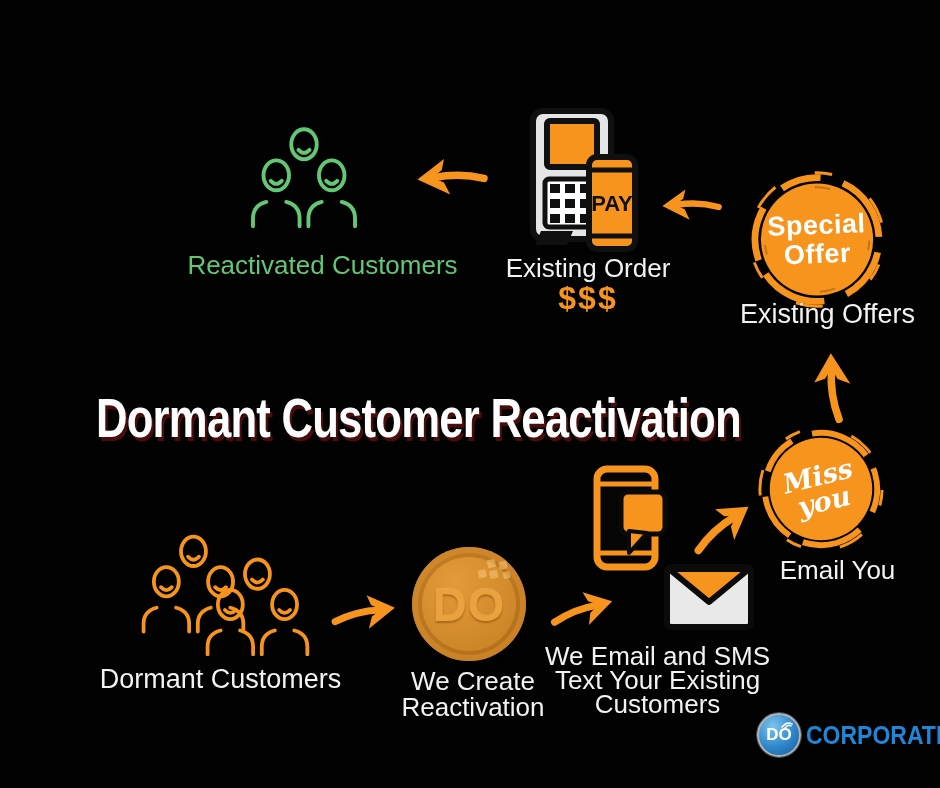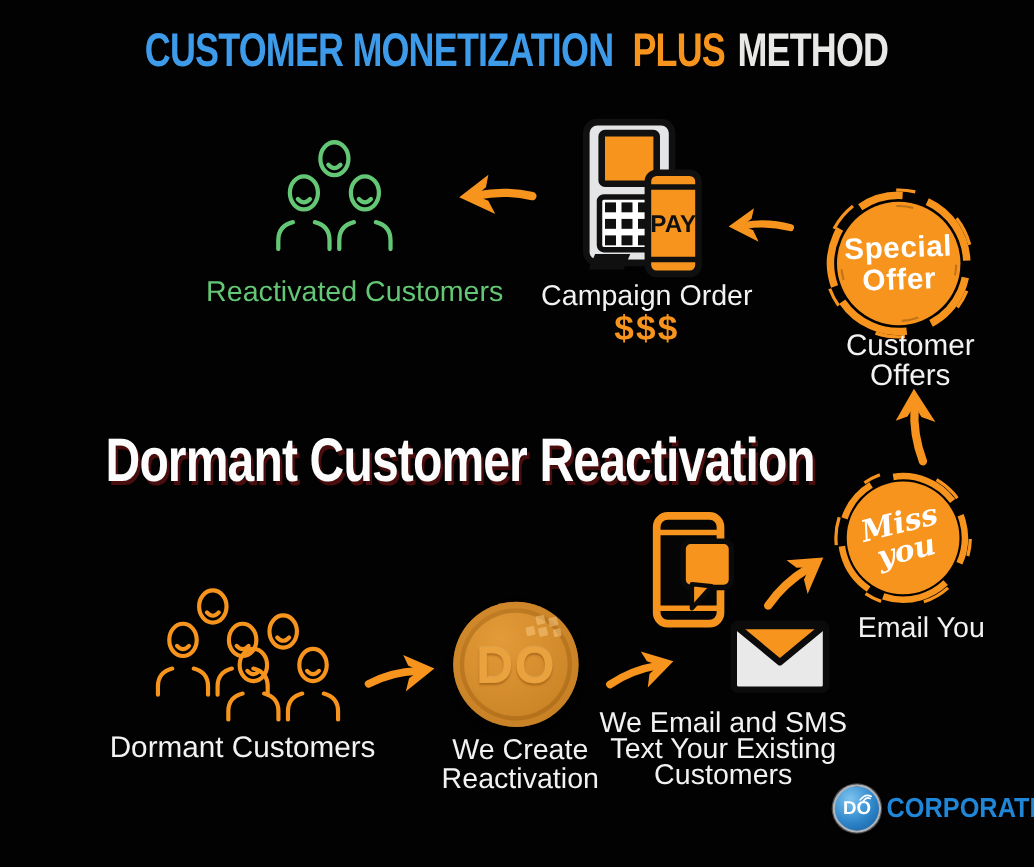--- a/index.html
+++ b/index.html
@@ -102,27 +102,20 @@
         <use href="#person-full" x="0" y="56"></use>
         <use href="#person-full" x="100" y="56"></use>
       </g>
       <g id="hand-arrow">
         <path d="M5,38 Q34,28 64,31" fill="none" stroke="#F7941E" stroke-width="9" stroke-linecap="round"></path>
         <polygon points="50,10 84,31 47,53 53,38 66,31 54,23" fill="#F7941E"></polygon>
       </g>
     </defs>
   </svg>
 
-  <div class="abs header">
-    <div class="header-inner">
-      <span class="hdr-blue">CUSTOMER MONETIZATION</span>
-      <span class="hdr-orange">PLUS</span>
-      <span class="hdr-white">METHOD</span>
-    </div>
-  </div>
 
   <div class="abs" style="left:243px; top:118px; width:122px; height:118px;">
     <svg viewBox="0 0 220 182" width="122" height="118" style="color:#63C776">
       <g stroke="currentColor" stroke-width="7">
           <use href="#people-cluster"></use>
         </g>
     </svg>
   </div>
   <div class="abs label green-text" style="left:180px; top:252px; width:285px;">Reactivated Customers</div>
 
@@ -148,42 +141,42 @@
           <rect x="38" y="107" width="10" height="9"></rect>
           <rect x="53" y="107" width="10" height="9"></rect>
       </g>
       <polygon points="14,124 46,124 40,138 8,138" fill="#101010"></polygon>
       <rect x="62" y="50" width="46" height="92" rx="8" fill="#F7941D" stroke="#101010" stroke-width="6"></rect>
       <path d="M64,63 L106,63" stroke="#101010" stroke-width="5"></path>
       <path d="M64,129 L106,129" stroke="#101010" stroke-width="5"></path>
       <text x="85" y="104" text-anchor="middle" font-size="22" font-weight="bold" fill="#101010" font-family="Liberation Sans, sans-serif">PAY</text>
     </svg>
   </div>
-  <div class="abs label" style="left:488px; top:255px; width:200px;">Campaign Order</div>
+  <div class="abs label" style="left:488px; top:255px; width:200px;">Existing Order</div>
   <div class="abs label orange-text" style="left:488px; top:282px; width:200px; font-size:32px; font-weight:800; letter-spacing:2px;">$$$</div>
 
   <div class="abs arrow" style="left:653px; top:182px; width:74px; height:44px; transform:scaleX(-1) rotate(4deg);">
     <svg viewBox="0 0 90 62">
         <use href="#hand-arrow"></use>
       </svg>
   </div>
 
   <div class="abs badge badge-special">
     <svg class="badge-bg" viewBox="0 0 154 154">
       <circle cx="77" cy="77" r="58" fill="#F7941E"></circle>
       <circle cx="77" cy="77" r="64" fill="none" stroke="#F7941E" stroke-width="7" stroke-dasharray="42 24 70 16 56 28" transform="rotate(24 77 77)"></circle>
       <circle cx="77" cy="77" r="69" fill="none" stroke="#F7941E" stroke-width="3" stroke-dasharray="28 44 18 58" transform="rotate(-38 77 77)"></circle>
       <circle cx="77" cy="77" r="54" fill="none" stroke="rgba(0,0,0,0.22)" stroke-width="2" stroke-dasharray="16 72 10 88" transform="rotate(70 77 77)"></circle>
     </svg>
     <div class="badge-text">
       <span class="ln">Special</span>
       <span class="ln">Offer</span>
     </div>
   </div>
-  <div class="abs label" style="left:735px; top:301px; width:185px; font-size:27px;">Customer Offers</div>
+  <div class="abs label" style="left:735px; top:301px; width:185px; font-size:27px;">Existing Offers</div>
 
   <div class="abs main-title">
     <div class="main-title-inner">Dormant Customer Reactivation</div>
   </div>
 
   <div class="abs arrow" style="left:793px; top:360px; width:78px; height:52px; transform:rotate(-92deg);">
     <svg viewBox="0 0 90 62">
         <use href="#hand-arrow"></use>
       </svg>
   </div>

